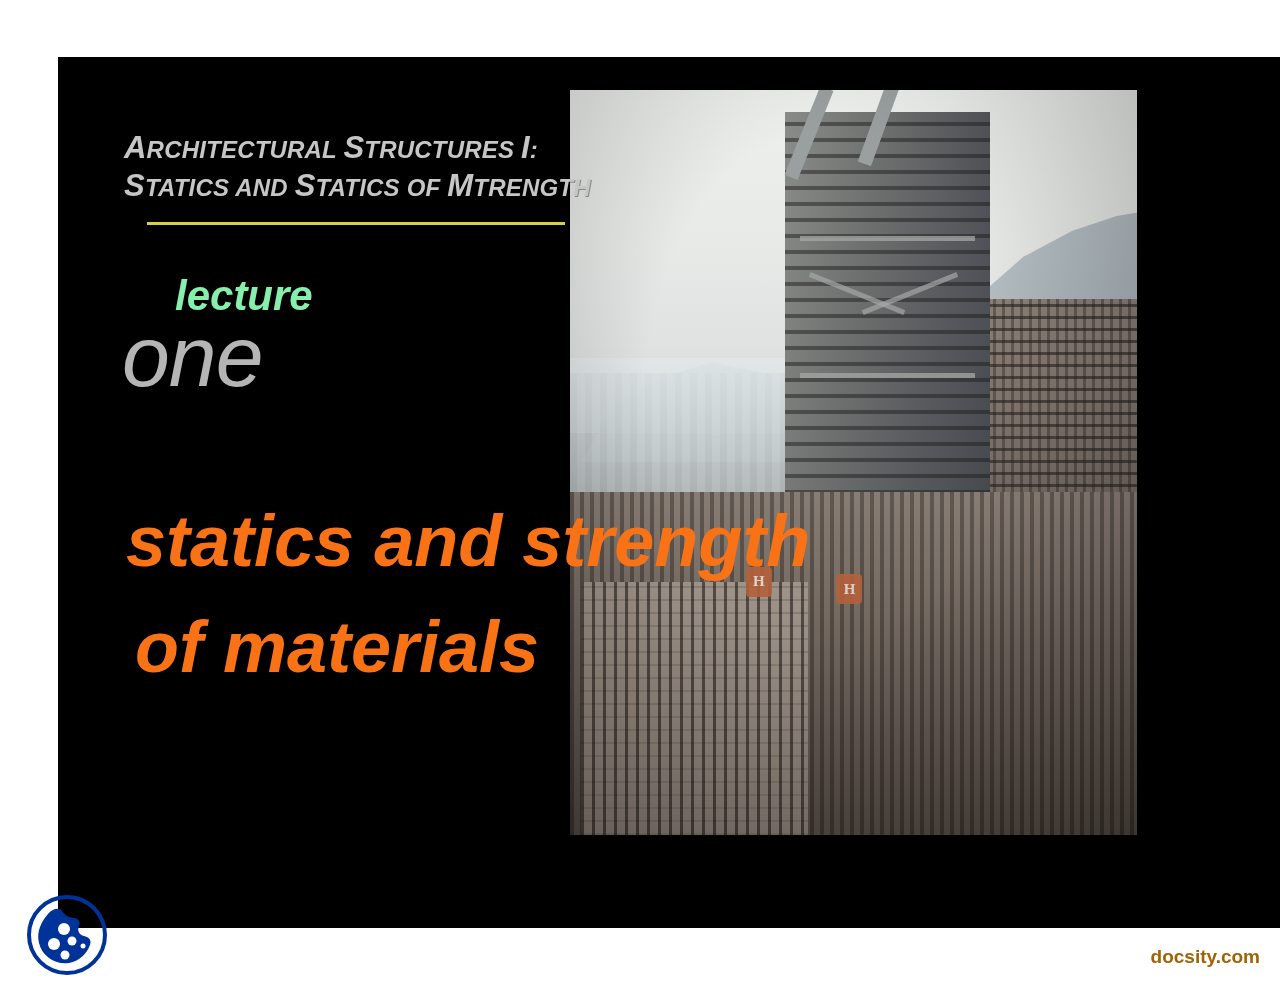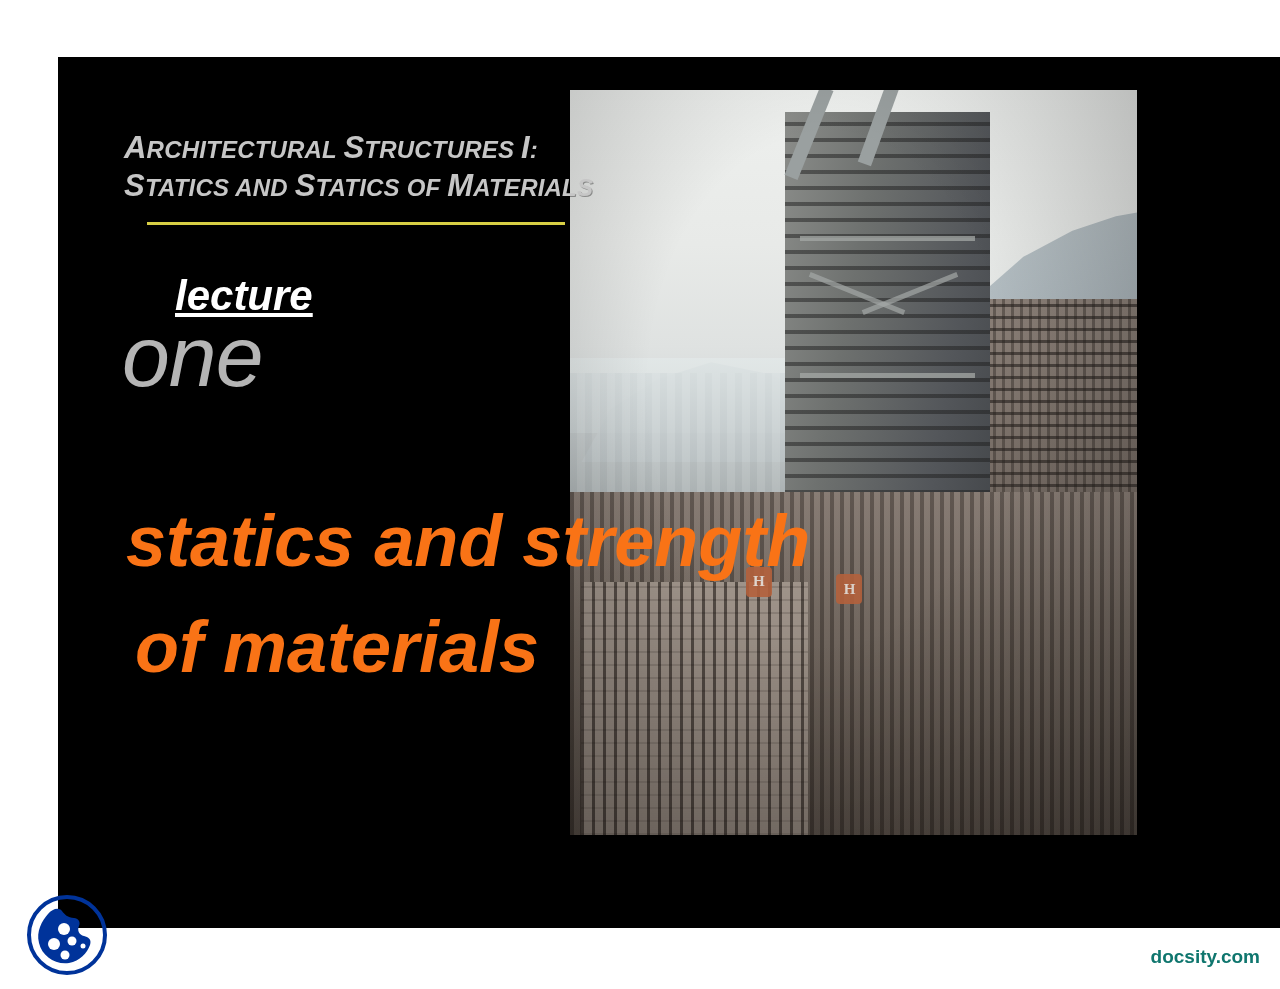--- a/index.html
+++ b/index.html
@@ -167,23 +167,22 @@
   }
 
   
   #lecture-word {
     position: absolute;
     left: 117px;  
     top: 215px;   
     font-style: italic;
     font-weight: bold;
     font-size: 42px;
-    color: #ffffff;
+    color: #86efac;
     z-index: 5;
-    text-decoration: underline;
   }
   #lecture-number {
     position: absolute;
     left: 64px;   
     top: 250px;   
     font-style: italic;
     font-weight: normal;
     font-size: 86px;
     color: #b5b5b5;
     letter-spacing: -1px;
@@ -213,21 +212,21 @@
     top: 893px;
     width: 90px;
     height: 84px;
   }
   #docsity-logo svg { display: block; }
 
   #docsity-url {
     position: absolute;
     right: 20px;
     top: 946px;
-    color: #0f766e;
+    color: #a16207;
     font-size: 19px;
     font-weight: bold;
     font-family: "Liberation Sans", sans-serif;
   }
 </style>
 </head>
 <body>
 
 <div id="slide">
 
@@ -260,21 +259,21 @@
     <div class="hlogo b">H</div>
 
     <div class="vignette"></div>
   </div>
 
   <div id="course-title">
     <div>
       <span class="big">A</span><span class="smal">RCHITECTURAL </span><span class="big">S</span><span class="smal">TRUCTURES </span><span class="big">I</span><span class="smal">:</span>
     </div>
     <div>
-      <span class="big">S</span><span class="smal">TATICS AND </span><span class="big">S</span><span class="smal">TATICS OF </span><span class="big">M</span><span class="smal">ATERIALS</span>
+      <span class="big">S</span><span class="smal">TATICS AND </span><span class="big">S</span><span class="smal">TATICS OF </span><span class="big">M</span><span class="smal">TRENGTH</span>
     </div>
   </div>
   <div id="title-rule"></div>
 
   <div id="lecture-word">lecture</div>
   <div id="lecture-number">one</div>
 
   <div id="headline">
     <span class="l1">statics and strength</span>
     <span class="l2">of materials</span>

